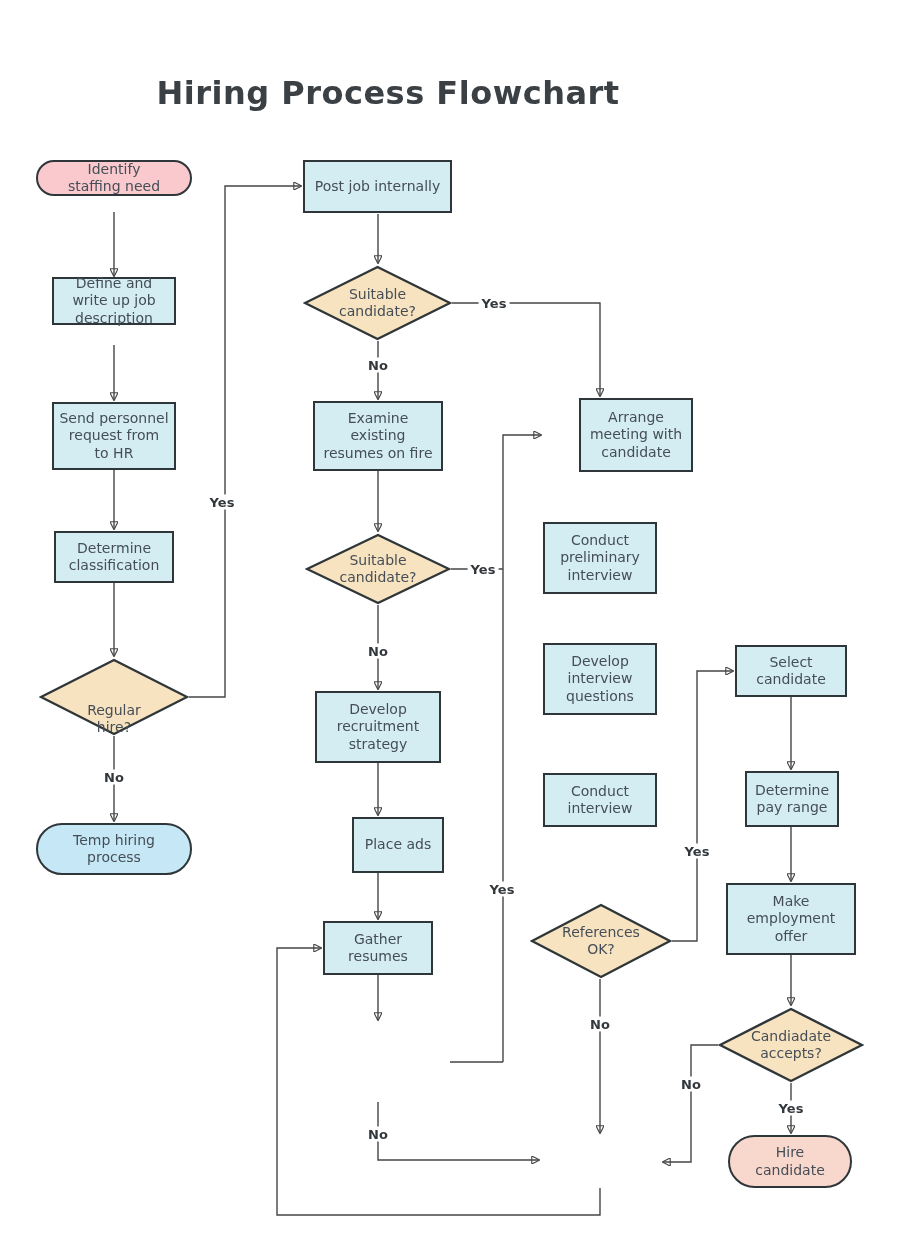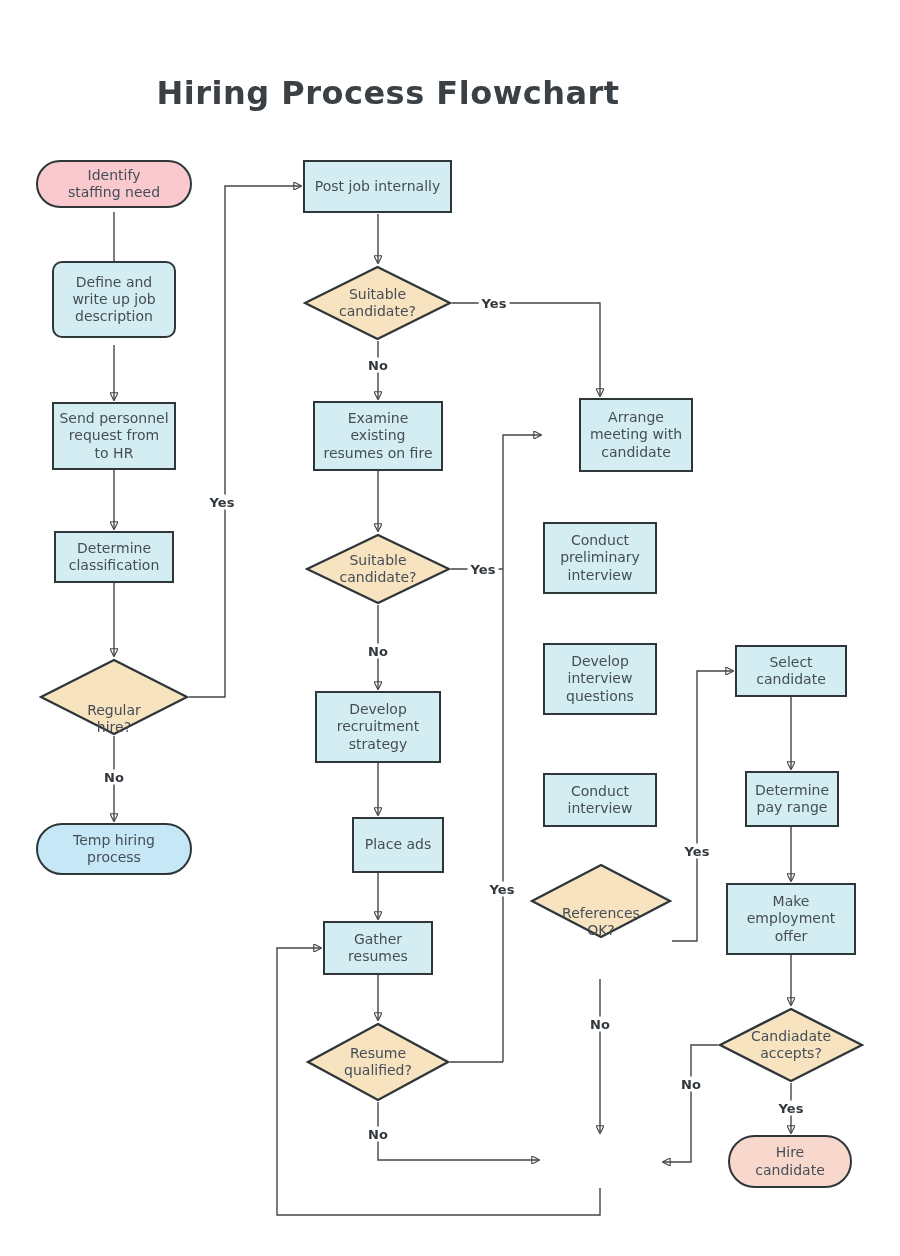--- a/index.html
+++ b/index.html
@@ -65,24 +65,24 @@
     <path d="M600 979 V1133" marker-end="url(#arrow)"></path>
     <path d="M672 941 H697 V671 H733" marker-end="url(#arrow)"></path>
     <path d="M791 697 V769" marker-end="url(#arrow)"></path>
     <path d="M791 827 V881" marker-end="url(#arrow)"></path>
     <path d="M791 955 V1005" marker-end="url(#arrow)"></path>
     <path d="M718 1045 H691 V1162 H663" marker-end="url(#arrow)"></path>
     <path d="M791 1083 V1133" marker-end="url(#arrow)"></path>
     <path d="M600 1188 V1215 H277 V948 H321" marker-end="url(#arrow)"></path>
   </svg>
 
-  <div class="node start" style="left:36px;top:160px;width:156px;height:48px;">Identify
+  <div class="node start" style="left:36px;top:160px;width:156px;height:36px;">Identify
 staffing need</div>
 
-  <div class="node process" style="left:52px;top:261px;width:124px;height:77px;border-radius:10px;">Define and
+  <div class="node process" style="left:52px;top:277px;width:124px;height:48px;">Define and
 write up job
 description</div>
 
   <div class="node process" style="left:52px;top:402px;width:124px;height:68px;">Send personnel
 request from
 to HR</div>
 
   <div class="node process" style="left:54px;top:531px;width:120px;height:52px;">Determine
 classification</div>
 
@@ -121,44 +121,37 @@
 
   <div class="node process" style="left:315px;top:691px;width:126px;height:72px;">Develop
 recruitment
 strategy</div>
 
   <div class="node process" style="left:332px;top:817px;width:92px;height:56px;margin-left:20px;">Place ads</div>
 
   <div class="node process" style="left:323px;top:921px;width:110px;height:54px;">Gather
 resumes</div>
 
-  <div class="node decision" style="left:306px;top:1022px;width:144px;height:80px;">
-    <svg viewBox="0 0 144 80" preserveAspectRatio="none">
-      <polygon points="72,2 142,40 72,78 2,40"></polygon>
-      </svg>
-    <span>Resume
-qualified?</span>
-  </div>
 
   <div class="node process" style="left:543px;top:398px;width:114px;height:74px;margin-left:36px;">Arrange
 meeting with
 candidate</div>
 
   <div class="node process" style="left:543px;top:522px;width:114px;height:72px;">Conduct
 preliminary
 interview</div>
 
   <div class="node process" style="left:543px;top:643px;width:114px;height:72px;">Develop
 interview
 questions</div>
 
   <div class="node process" style="left:543px;top:773px;width:114px;height:54px;">Conduct
 interview</div>
 
-  <div class="node decision" style="left:530px;top:863px;width:142px;height:76px;align-items:flex-end;">
+  <div class="node decision" style="left:530px;top:903px;width:142px;height:76px;">
     <svg viewBox="0 0 142 76" preserveAspectRatio="none">
       <polygon points="71,2 140,38 71,74 2,38"></polygon>
       </svg>
     <span>References
 OK?</span>
   </div>
 
 
   <div class="node process" style="left:735px;top:645px;width:112px;height:52px;">Select
 candidate</div>

